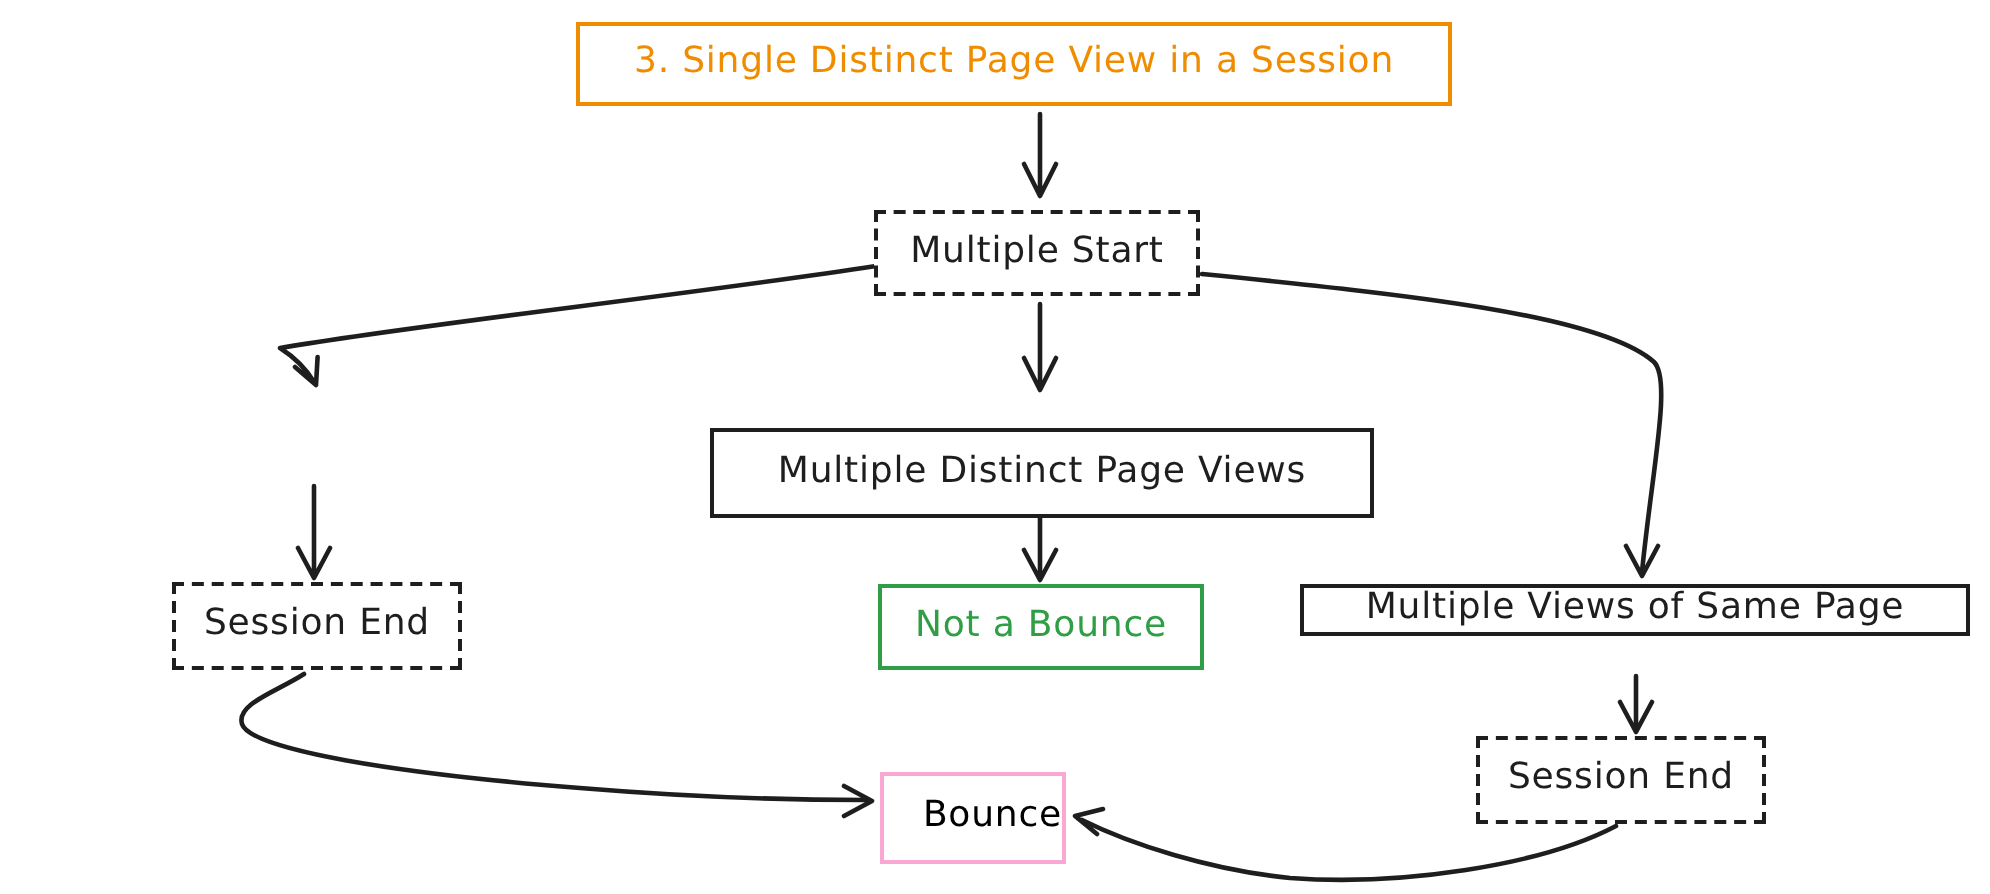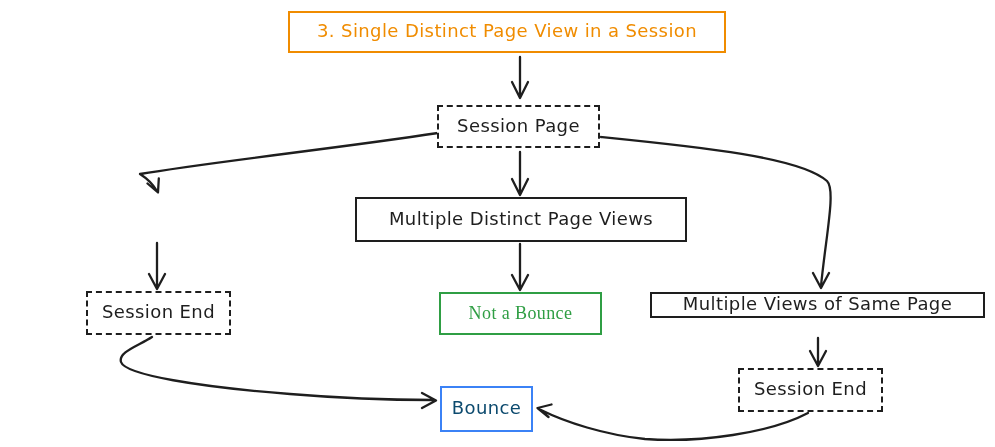--- a/index.html
+++ b/index.html
@@ -27,27 +27,27 @@
     color: #1e1e1e;
     font-size: 18px;
     letter-spacing: 0.4px;
     white-space: nowrap;
     line-height: 1;
   }
   .node .node-label { transform: translateY(-1px); }
   .solid  { border: 2px solid #1e1e1e; }
   .dashed { border: 2.5px dashed #1e1e1e; }
   .title-node  { border: 2px solid #f08c00; color: #f08c00; font-size: 18px; justify-content: center; }
-  .green-node  { border: 2px solid #2f9e44; color: #2f9e44; font-family: Liberation Serif, serif; }
-  .red-node    { border: 2px solid #3b82f6; color: #0c4a6e; }
+  .green-node  { border: 2px solid #2f9e44; color: #2f9e44; }
+  .red-node    { border: 2px solid #f9a8d4; color: #000000; justify-content: flex-end; }
 
   #n-title             { left: 288px; top: 11px;  width: 438px; height: 42px; }
   #n-session-start     { left: 437px; top: 105px; width: 163px; height: 43px; }
   #n-single-distinct   { left: 10px;  top: 197px; width: 296px; height: 44px; }
-  #n-multi-distinct    { left: 355px; top: 197px; width: 332px; height: 45px; }
+  #n-multi-distinct    { left: 355px; top: 214px; width: 332px; height: 45px; }
   #n-session-end-left  { left: 86px;  top: 291px; width: 145px; height: 44px; }
   #n-not-bounce        { left: 439px; top: 292px; width: 163px; height: 43px; }
   #n-multi-same        { left: 650px; top: 292px; width: 335px; height: 26px; }
   #n-session-end-right { left: 738px; top: 368px; width: 145px; height: 44px; }
   #n-bounce            { left: 440px; top: 386px; width: 93px;  height: 46px; }
 </style>
 </head>
 <body>
 
 <div class="stage">
@@ -71,21 +71,21 @@
     <path d="M 152 337 C 138 346 118 352 121 362 C 125 375 200 387 290 394 C 350 399 400 400 433 400 M 422 393 L 436 400.5 L 422 408"></path>
 
     <path d="M 808 413 C 770 433 700 443 645 439 C 605 435 565 422 541 410 M 551.5 404.5 L 537.5 408 L 548.5 417"></path>
   </svg>
 
   <div class="node title-node" id="n-title">
     <span class="node-label">3. Single Distinct Page View in a Session</span>
   </div>
 
   <div class="node dashed" id="n-session-start">
-    <span class="node-label">Session Page</span>
+    <span class="node-label">Multiple Start</span>
   </div>
 
 
   <div class="node solid" id="n-multi-distinct">
     <span class="node-label">Multiple Distinct Page Views</span>
   </div>
 
   <div class="node dashed" id="n-session-end-left">
     <span class="node-label">Session End</span>
   </div>

